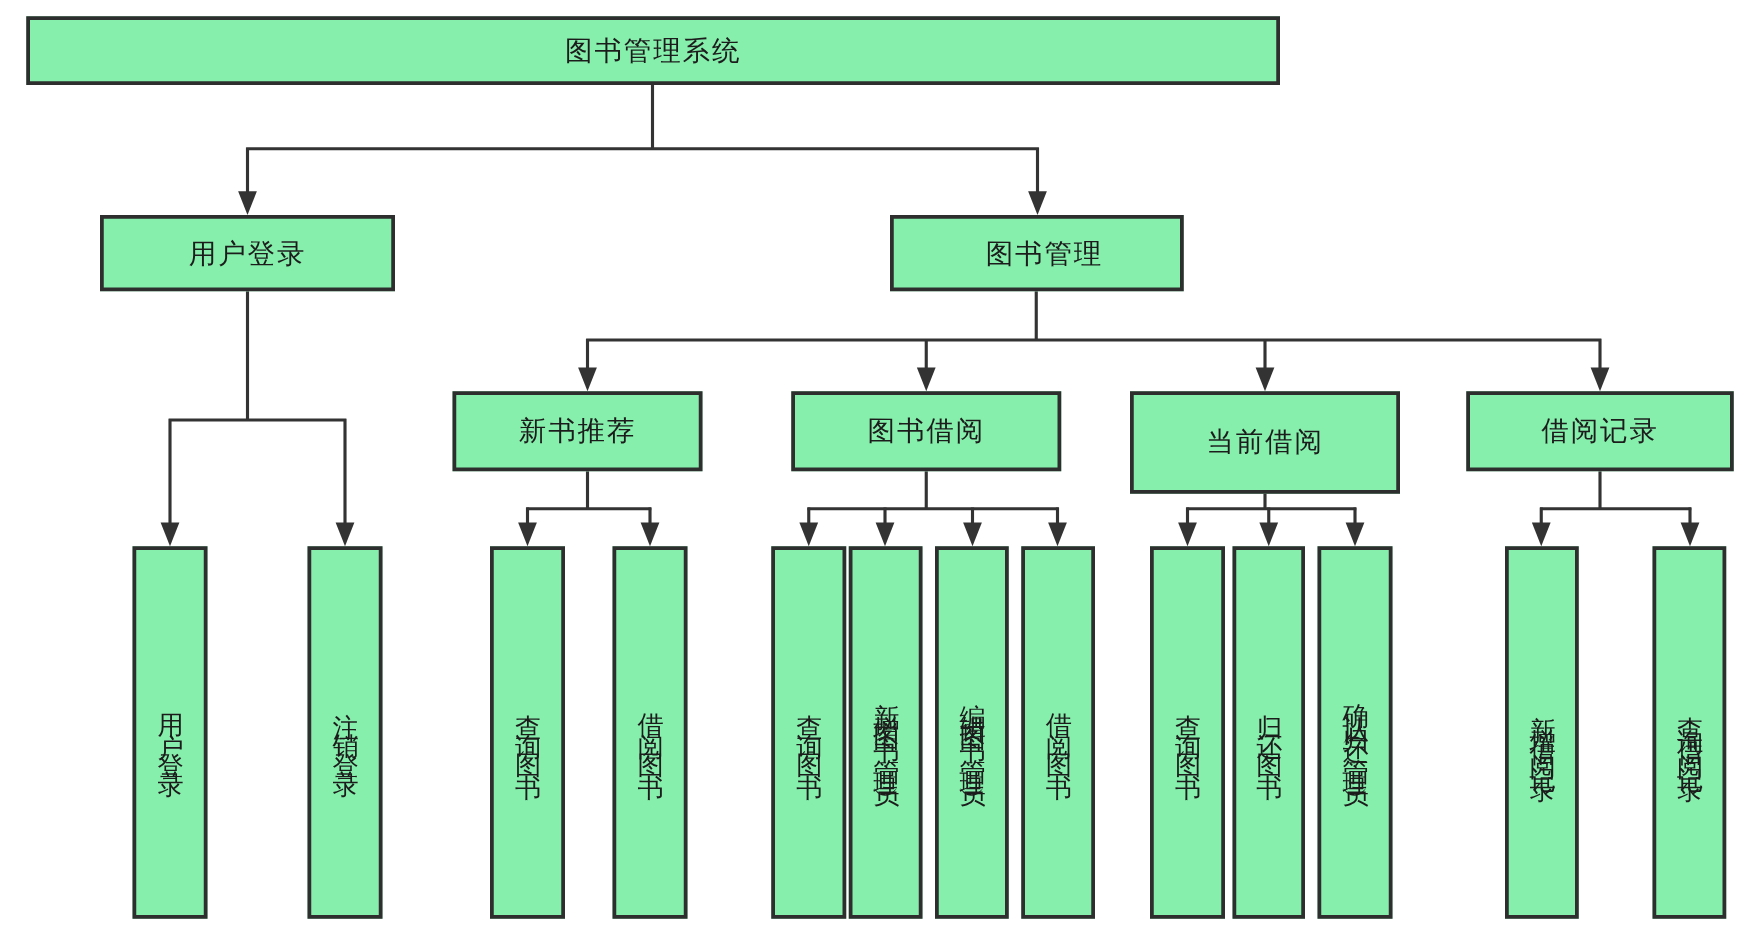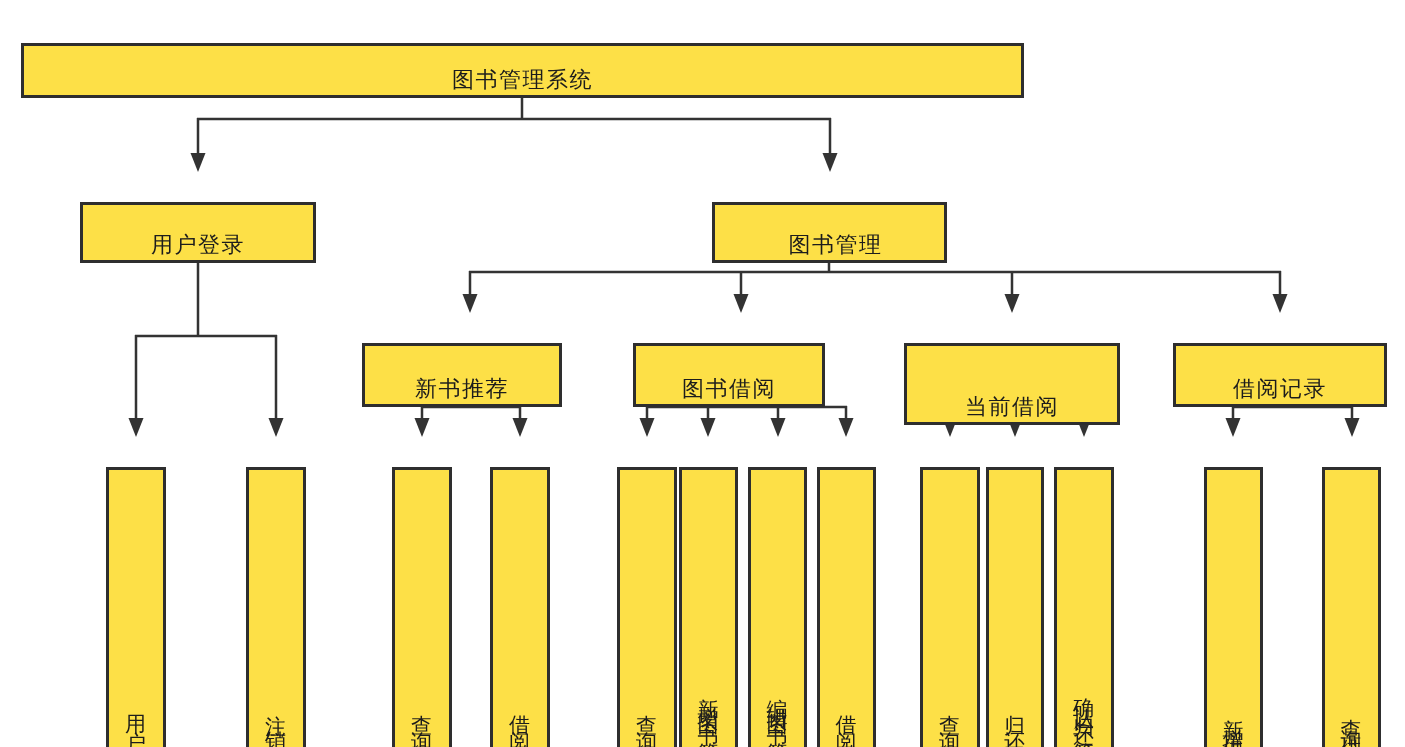--- a/index.html
+++ b/index.html
@@ -2,22 +2,22 @@
 <html><head>
 <meta charset="utf-8">
 <style>
   html,body{margin:0;padding:0;background:#ffffff;}
   .stage{
     position:relative;width:1405px;height:747px;background:#ffffff;overflow:hidden;
     font-family:"Liberation Sans","DejaVu Sans",sans-serif;color:#1c1c1c;
   }
   .connectors{position:absolute;left:0;top:0;width:1405px;height:747px;}
   .box{
-    position:absolute;background:#fde047;border:3px solid #2e2e2e;box-sizing:border-box;
-    display:flex;align-items:flex-end;justify-content:center;text-align:center;margin-top:30px;
+    position:absolute;background:#86efac;border:3px solid #2e2e2e;box-sizing:border-box;
+    display:flex;align-items:center;justify-content:center;text-align:center;
   }
   .hlabel{font-size:22px;letter-spacing:1.5px;white-space:nowrap;}
   .leaf .vlabel{
     writing-mode:vertical-rl;text-orientation:mixed;
     font-size:21px;line-height:1;letter-spacing:16px;
   }
   .leaf .vlabel.mid{letter-spacing:10px;}
   .leaf .vlabel.long{letter-spacing:9px;}
   .watermark{
     position:absolute;left:1183px;top:714px;width:222px;
@@ -78,21 +78,21 @@
   <div class="box" style="left:80px;top:172px;width:236px;height:61px;">
     <span class="hlabel">用户登录</span>
   </div>
   <div class="box" style="left:712px;top:172px;width:235px;height:61px;padding-left:12px;">
     <span class="hlabel">图书管理</span>
   </div>
 
   <div class="box" style="left:362px;top:313px;width:200px;height:64px;">
     <span class="hlabel">新书推荐</span>
   </div>
-  <div class="box" style="left:633px;top:313px;width:192px;height:64px;">
+  <div class="box" style="left:633px;top:313px;width:216px;height:64px;">
     <span class="hlabel">图书借阅</span>
   </div>
   <div class="box" style="left:904px;top:313px;width:216px;height:82px;">
     <span class="hlabel">当前借阅</span>
   </div>
   <div class="box" style="left:1173px;top:313px;width:214px;height:64px;">
     <span class="hlabel">借阅记录</span>
   </div>
 
   <div class="box leaf" style="left:106px;top:437px;width:60px;height:298px;">

